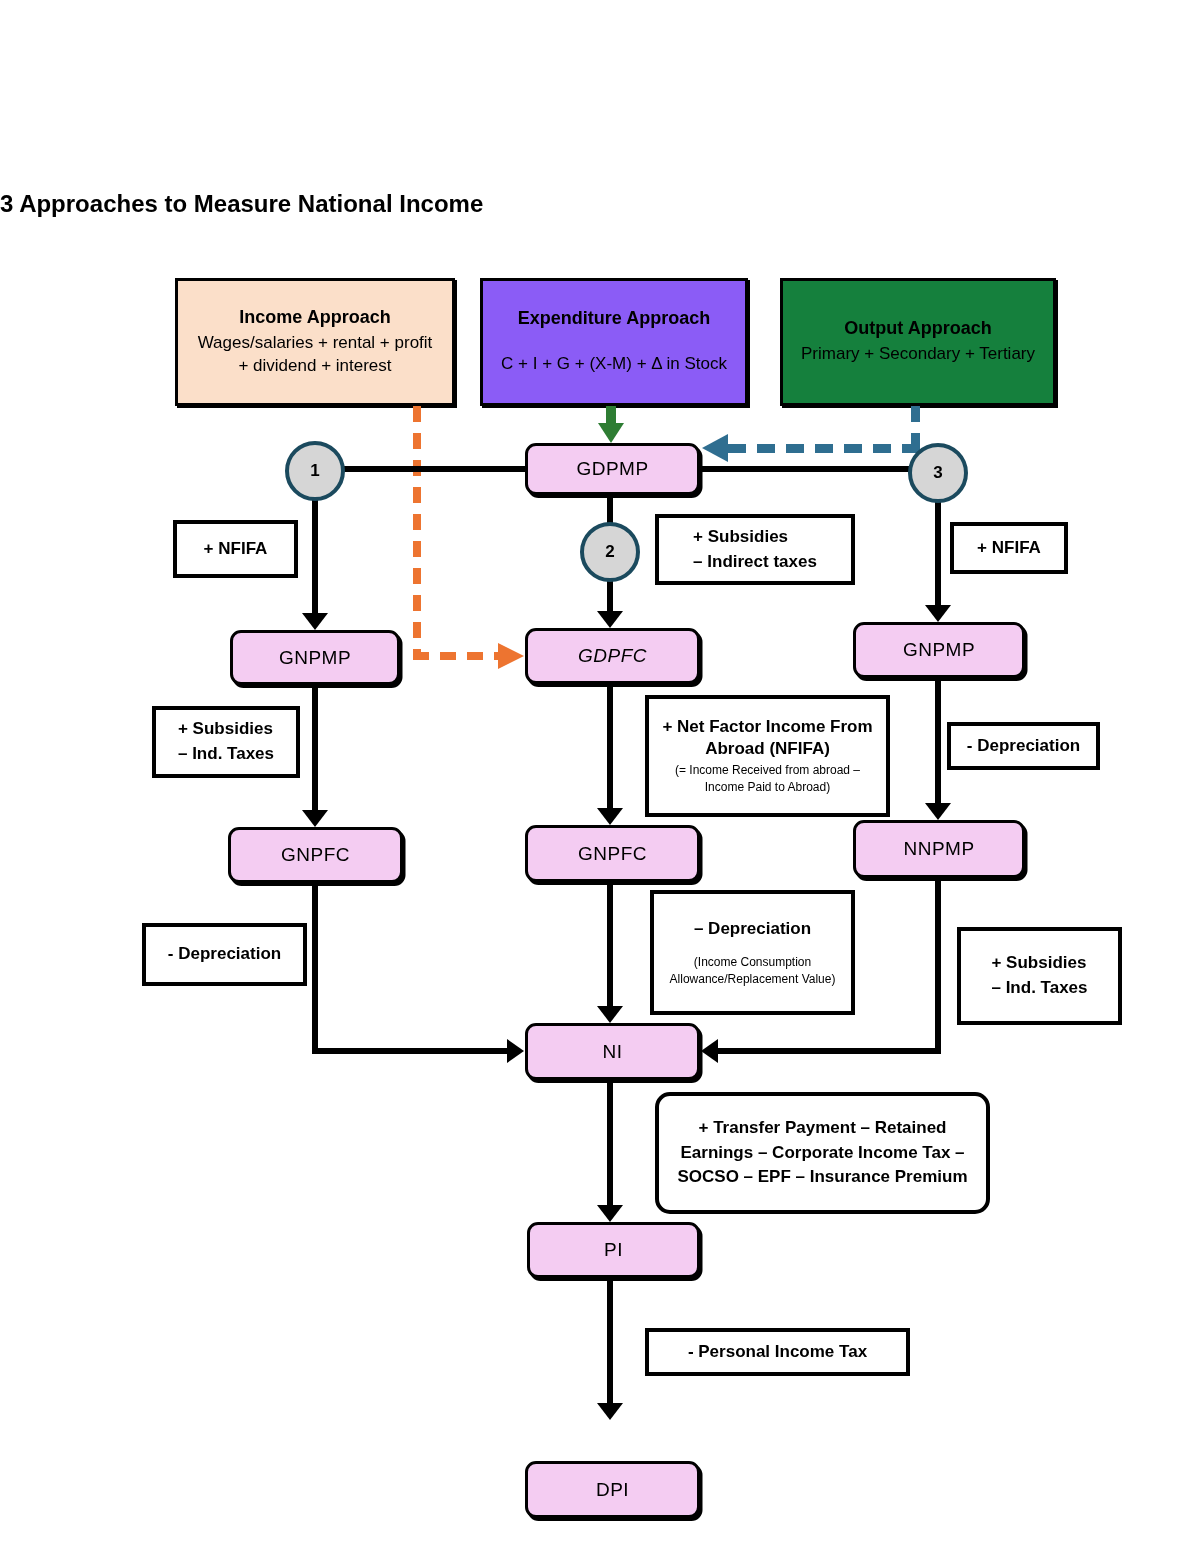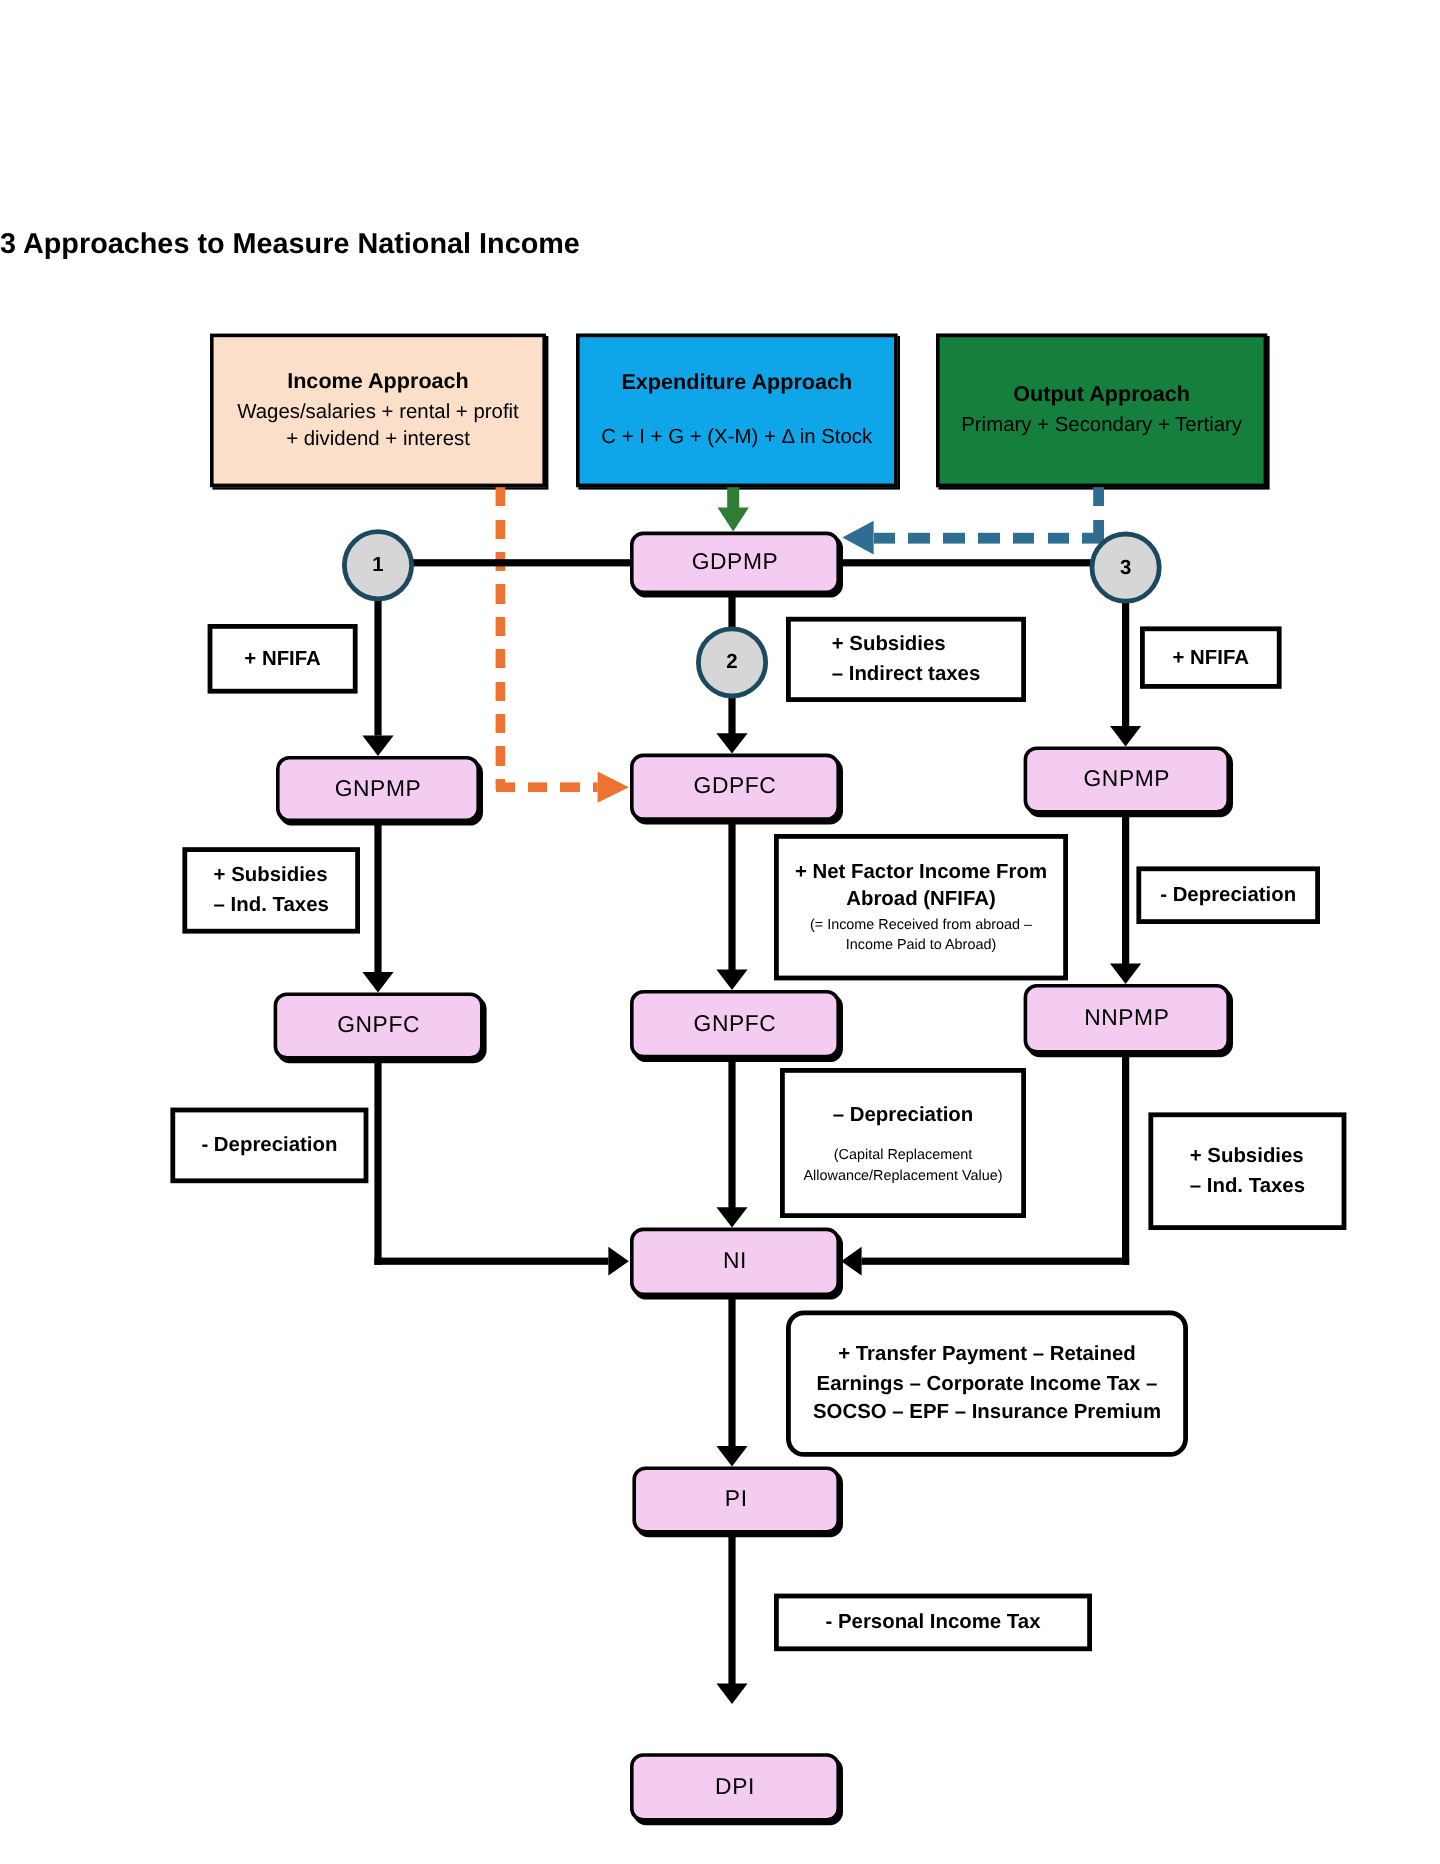--- a/index.html
+++ b/index.html
@@ -56,21 +56,21 @@
 <body>
 
 <div id="canvas">
 
   <div class="title">3 Approaches to Measure National Income</div>
 
   <div class="approach" style="left:175px;top:278px;width:280px;height:128px;background:#FBDFC9;">
     <div class="a-title">Income Approach</div>
     <div class="a-body">Wages/salaries + rental + profit + dividend + interest</div>
   </div>
-  <div class="approach" style="left:480px;top:278px;width:268px;height:128px;background:#0ea5e9;gap:20px;">
+  <div class="approach" style="left:480px;top:278px;width:268px;height:128px;background:#8b5cf6;gap:20px;">
     <div class="a-title">Expenditure Approach</div>
     <div class="a-body">C + I + G + (X-M) + Δ in Stock</div>
   </div>
   <div class="approach" style="left:780px;top:278px;width:276px;height:128px;background:#15803d;">
     <div class="a-title">Output Approach</div>
     <div class="a-body">Primary + Secondary + Tertiary</div>
   </div>
 
   <div class="dash-v-orange" style="left:413px;top:406px;height:252px;"></div>
   <div class="dash-h-orange" style="left:413px;top:652px;width:85px;"></div>
@@ -126,21 +126,21 @@
     </div>
   <div class="circle" style="left:580px;top:522px;">
       <span>2</span>
     </div>
   <div class="circle" style="left:908px;top:443px;">
       <span>3</span>
     </div>
 
   <div class="node" style="left:525px;top:443px;width:175px;height:52px;">GDPMP</div>
   <div class="node" style="left:230px;top:630px;width:170px;height:55px;">GNPMP</div>
-  <div class="node" style="left:525px;top:628px;width:175px;height:56px;">GDPFC</div>
+  <div class="node" style="left:525px;top:628px;width:175px;height:56px;font-style:italic;">GDPFC</div>
   <div class="node" style="left:853px;top:622px;width:172px;height:56px;">GNPMP</div>
   <div class="node" style="left:228px;top:827px;width:175px;height:56px;">GNPFC</div>
   <div class="node" style="left:525px;top:825px;width:175px;height:57px;">GNPFC</div>
   <div class="node" style="left:853px;top:820px;width:172px;height:58px;">NNPMP</div>
   <div class="node" style="left:525px;top:1023px;width:175px;height:57px;">NI</div>
   <div class="node" style="left:527px;top:1222px;width:173px;height:56px;">PI</div>
   <div class="node" style="left:525px;top:1420px;width:175px;height:57px;margin-top:41px;">DPI</div>
 
   <div class="wbox" style="left:173px;top:520px;width:125px;height:58px;">+ NFIFA</div>
   <div class="wbox" style="left:655px;top:514px;width:200px;height:71px;">
@@ -155,21 +155,21 @@
   </div>
   <div class="wbox" style="left:645px;top:695px;width:245px;height:122px;padding:6px 10px;">
     <div class="head">+ Net Factor Income From Abroad (NFIFA)</div>
     <div class="small">(= Income Received from abroad – Income Paid to Abroad)</div>
   </div>
   <div class="wbox" style="left:947px;top:722px;width:153px;height:48px;">- Depreciation</div>
 
   <div class="wbox" style="left:142px;top:923px;width:165px;height:63px;">- Depreciation</div>
   <div class="wbox" style="left:650px;top:890px;width:205px;height:125px;padding:8px 10px;">
     <div class="head">– Depreciation</div>
-    <div class="small" style="margin-top:14px;">(Capital Replacement Allowance/Replacement Value)</div>
+    <div class="small" style="margin-top:14px;">(Income Consumption Allowance/Replacement Value)</div>
   </div>
   <div class="wbox" style="left:957px;top:927px;width:165px;height:98px;">
     <div class="pre">+ Subsidies
 – Ind. Taxes</div>
   </div>
 
   <div class="wbox" style="left:655px;top:1092px;width:335px;height:122px;padding:10px 12px;border-radius:15px;">+ Transfer Payment – Retained Earnings – Corporate Income Tax – SOCSO – EPF – Insurance Premium</div>
 
   <div class="wbox pre" style="left:645px;top:1328px;width:265px;height:48px;">-  Personal Income Tax</div>
 

